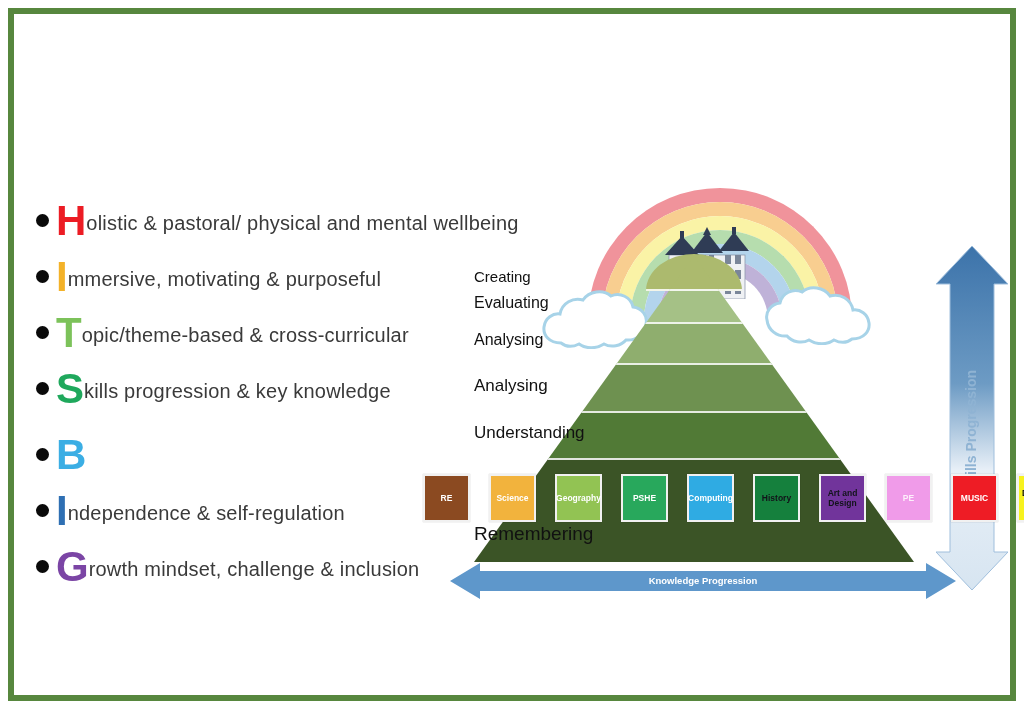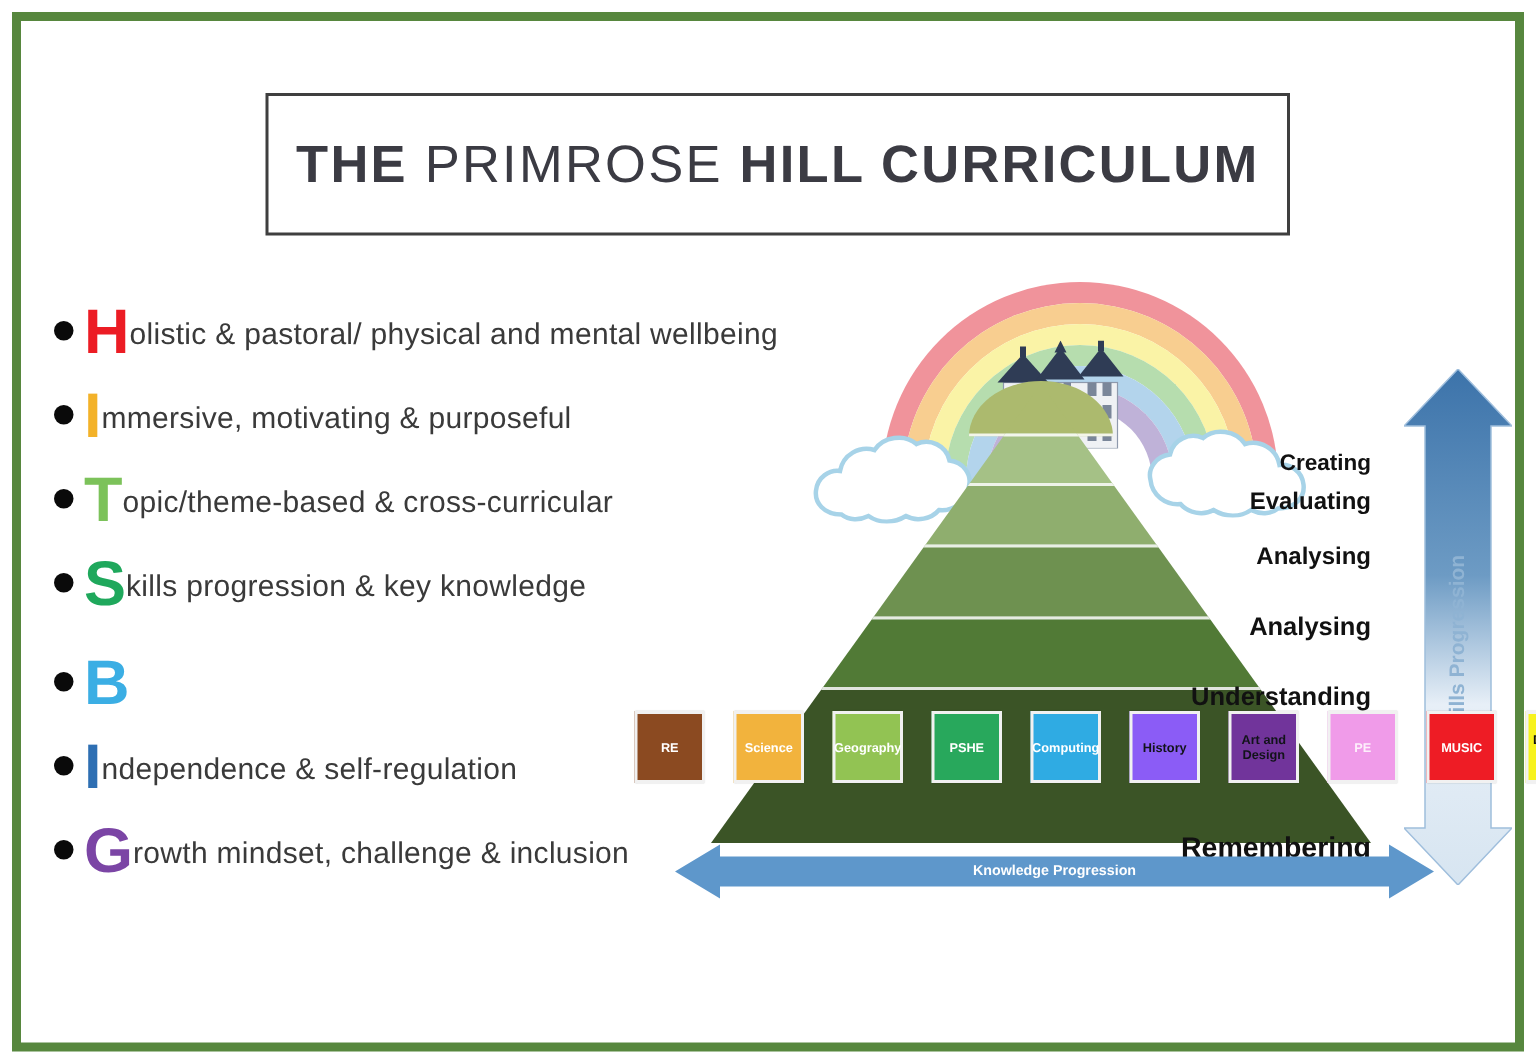--- a/index.html
+++ b/index.html
@@ -43,21 +43,21 @@
     border-radius:50% 50% 0 0 / 100% 100% 0 0; border-bottom:2px solid rgba(255,255,255,.85); }
 
   
   .pyramid-wrap { position:absolute; left:474px; top:256px; width:440px; height:306px; z-index:6; }
   .pyramid-bands { position:absolute; inset:0; clip-path:polygon(50% 0, 100% 100%, 0 100%); }
   .band { width:100%; }
   .band + .band { border-top:2px solid rgba(255,255,255,.85); }
   .b0 { height:33px; } .b1 { height:33px; } .b2 { height:41px; } .b3 { height:48px; }
   .b4 { height:47px; } .b5 { height:104px; }
   .pyramid-labels { position:absolute; inset:0; }
-  .band-label { position:absolute; left:0; right:0; text-align:right; color:#111; font-weight:700;margin-top:32px; }
+  .band-label { position:absolute; left:0; right:0; text-align:left; color:#111; font-weight:400; }
   .bl0 { top:12px;  font-size:15px; }
   .bl1 { top:38px;  font-size:16px; }
   .bl2 { top:75px;  font-size:16px; }
   .bl3 { top:120px; font-size:17px; }
   .bl4 { top:167px; font-size:17px; }
   .bl5 { top:267px; font-size:19px; }
 
   
   .subjects { position:absolute; left:423px; top:474px; display:flex; gap:19px; z-index:8; }
   .subject { width:47px; height:48px; border:2px solid #F1F1F1; display:flex; align-items:center;
@@ -67,23 +67,20 @@
   
   .skills-arrow { position:absolute; left:936px; top:246px; width:72px; height:344px; z-index:0; }
   .knowledge-arrow { position:absolute; left:450px; top:562px; width:506px; height:38px; z-index:9; }
 </style>
 </head>
 <body>
 
 <div class="screen">
   <div class="frame"></div>
 
-  <div class="title-box">
-    <div class="t"><span class="t-bold">THE </span><span class="t-light">PRIMROSE </span><span class="t-bold">HILL CURRICULUM</span></div>
-  </div>
 
   <div class="principles">
     <div class="principle">
       <span class="dot"></span>
       <span class="big-letter" style="color: rgb(236, 28, 36);">H</span>
       <span class="p-text">olistic &amp; pastoral/ physical and mental wellbeing</span>
     </div>
     <div class="principle">
       <span class="dot"></span>
       <span class="big-letter" style="color: rgb(243, 178, 41);">I</span>
@@ -194,21 +191,21 @@
       <div class="band-label bl5">Remembering</div>
     </div>
   </div>
 
   <div class="subjects">
     <div class="subject" style="background: rgb(139, 74, 33); color: rgb(255, 255, 255);">RE</div>
     <div class="subject" style="background: rgb(242, 179, 61); color: rgb(255, 255, 255); text-align: right;">Science</div>
     <div class="subject" style="background: rgb(146, 195, 83); color: rgb(255, 255, 255);">Geography</div>
     <div class="subject" style="background: rgb(40, 168, 92); color: rgb(255, 255, 255);">PSHE</div>
     <div class="subject" style="background: rgb(47, 171, 227); color: rgb(255, 255, 255);">Computing</div>
-    <div class="subject" style="background: #8b5cf6; color: rgb(18, 19, 26);">History</div>
+    <div class="subject" style="background: #15803d; color: rgb(18, 19, 26);">History</div>
     <div class="subject" style="background: rgb(113, 52, 155); color: rgb(18, 19, 26); text-align: center;">Art and Design</div>
     <div class="subject" style="background: rgb(240, 155, 233); color: rgb(253, 239, 251);">PE</div>
     <div class="subject" style="background: rgb(238, 28, 37); color: rgb(255, 255, 255);">MUSIC</div>
     <div class="subject" style="background: rgb(247, 242, 30); color: rgb(18, 19, 26);">Design &amp; Tech</div>
   </div>
 
   <svg class="knowledge-arrow" viewBox="0 0 506 38">
     <polygon points="0,19 30,1 30,9 476,9 476,1 506,19 476,37 476,29 30,29 30,37" stroke-width="1" fill="#5E97CB"></polygon>
     <text x="253" y="19" text-anchor="middle" dominant-baseline="middle" font-size="9.5" font-weight="700" fill="#FFFFFF">Knowledge Progression</text>
   </svg>

